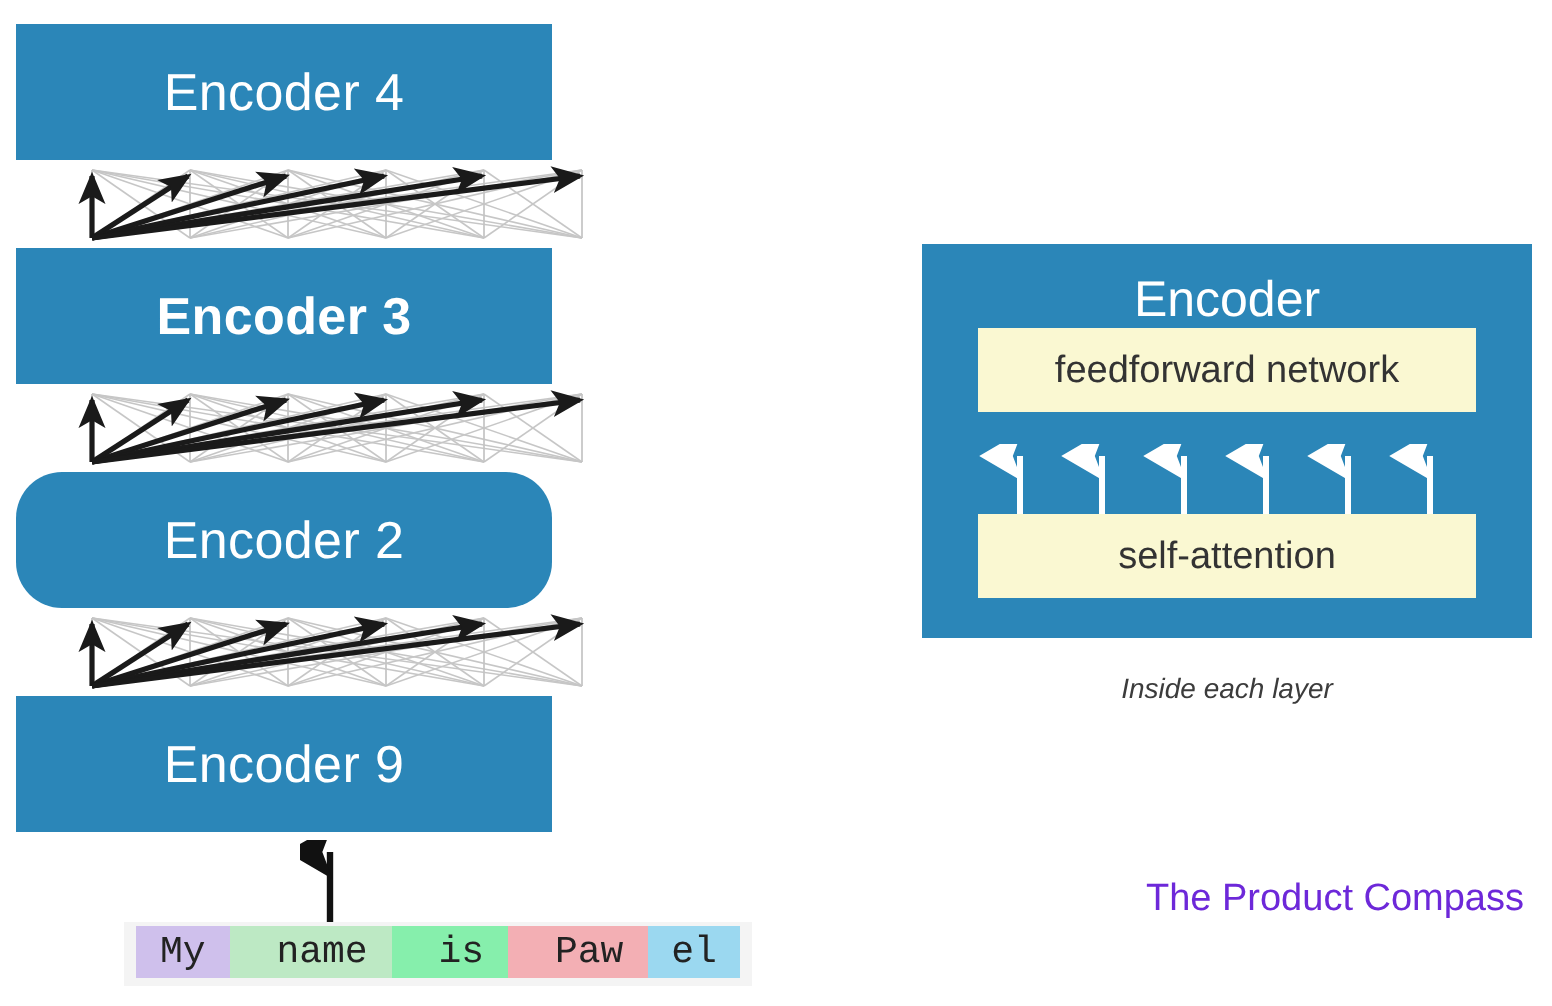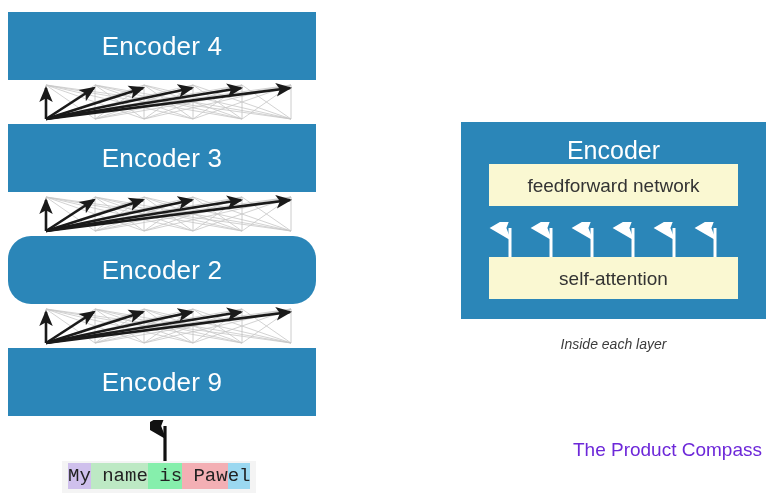--- a/index.html
+++ b/index.html
@@ -20,32 +20,32 @@
     position: absolute;
     left: 0; top: 0;
     width: 776px;
     height: 503px;
   }
 
   
   .encoder-bar {
     position: absolute;
     left: 8px;
-    width: 308px;
+    width: 268px;
     background: #2b86b8;
     color: #ffffff;
     display: flex;
     align-items: center;
     justify-content: center;
     font-size: 26px;
     letter-spacing: 0.2px;
     line-height: 1;
   }
   .enc4 { top: 12px;  height: 68px; }
-  .enc3 { top: 124px; height: 68px; }
+  .enc3 { top: 124px; height: 68px; font-weight: bold; }
   .enc2 { top: 236px; height: 68px; border-radius: 23px; }
   .enc1 { top: 348px; height: 68px; }
 
   
   .attn-block {
     position: absolute;
     left: 8px;
     width: 312px;
     height: 46px;
   }
@@ -67,21 +67,21 @@
     left: 62px;
     top: 461px;
     background: #f4f4f4;
     padding: 5px 6px;
     font-family: "Liberation Mono", monospace;
     font-size: 19px;
     line-height: 1.15;
     white-space: pre;
     color: #222222;
   }
-  #token-strip .tok { padding: 2px 0; }
+  #token-strip .tok { padding: 2px 12px; }
 
   
   #encoder-detail {
     position: absolute;
     left: 461px;
     top: 122px;
     width: 305px;
     height: 197px;
     background: #2b86b8;
   }

